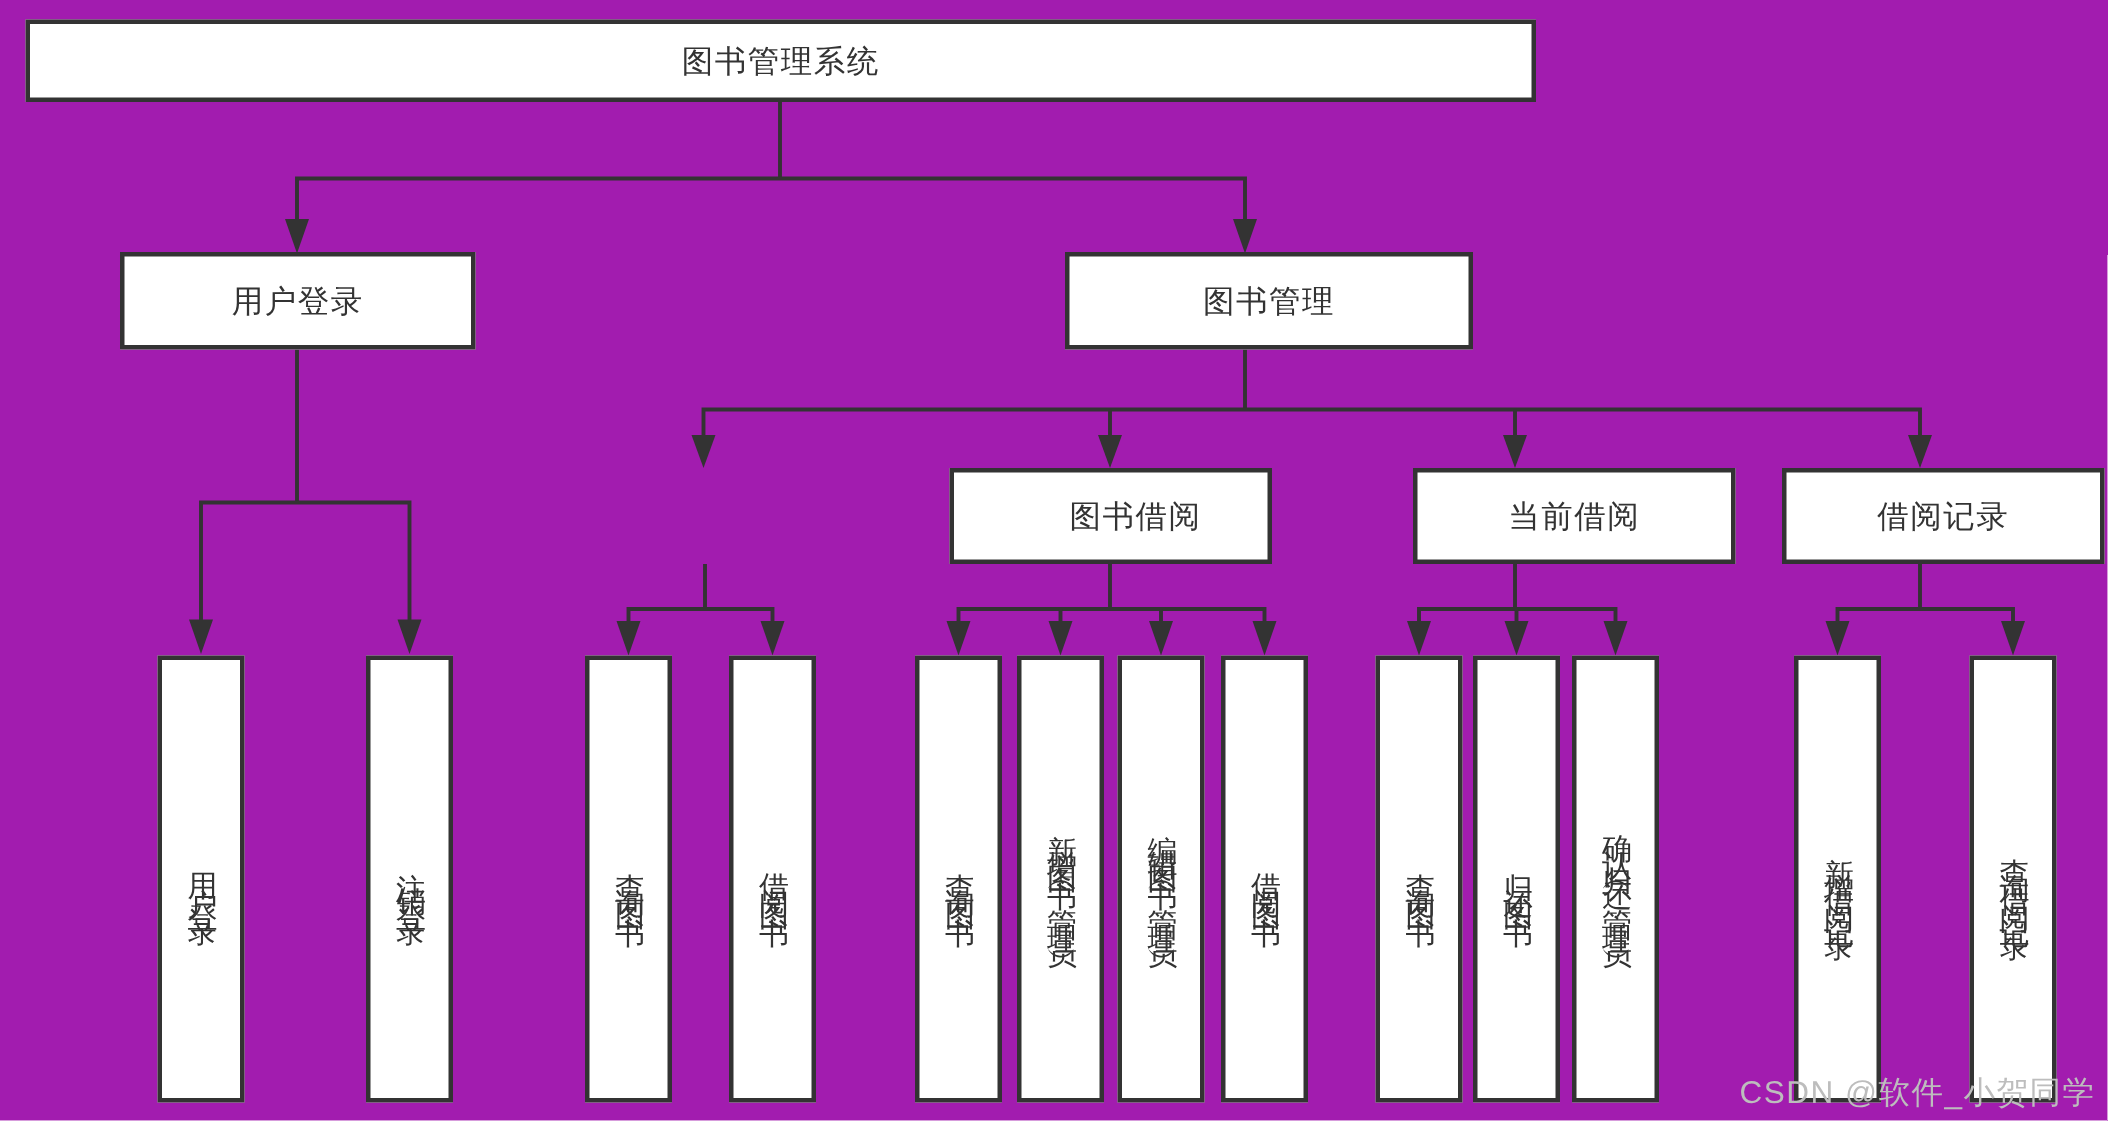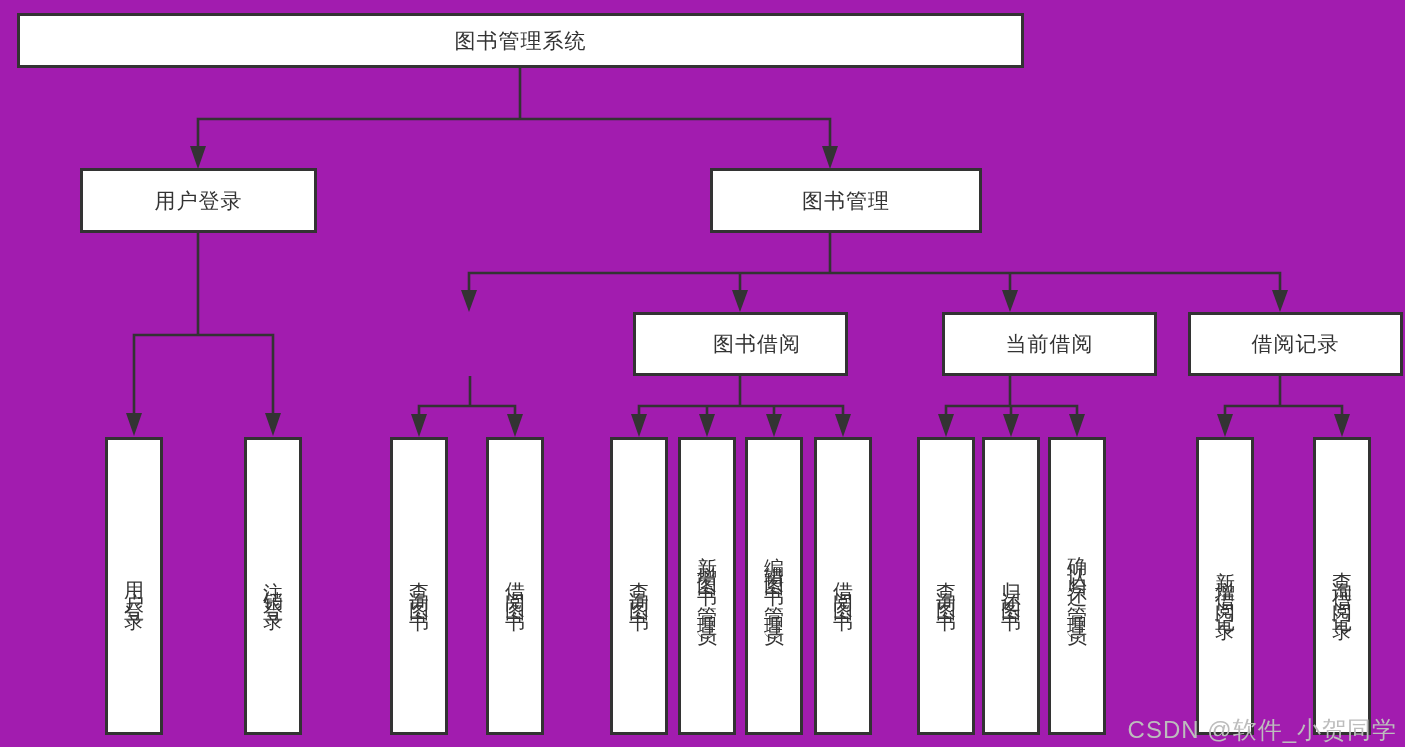--- a/index.html
+++ b/index.html
@@ -25,21 +25,21 @@
   }
   .node.h{font-size:21px;letter-spacing:1px;white-space:nowrap;}
   .node.leaf{width:58px;top:437px;height:298px;}
   .vtext{
     writing-mode:vertical-rl;text-orientation:mixed;
     font-size:20px;line-height:1.15;letter-spacing:10px;
     color:var(--text);
   }
   .watermark{
     position:absolute;right:8px;top:714px;z-index:3;
-    font-size:24px;color:var(--watermark);letter-spacing:1px;white-space:nowrap;
+    font-size:21px;color:var(--watermark);letter-spacing:1px;white-space:nowrap;
   }
 </style>
 </head>
 <body>
 
 <div class="canvas">
 
   <svg class="connectors" viewBox="0 0 1405 747" xmlns="http://www.w3.org/2000/svg">
 
     <g>

